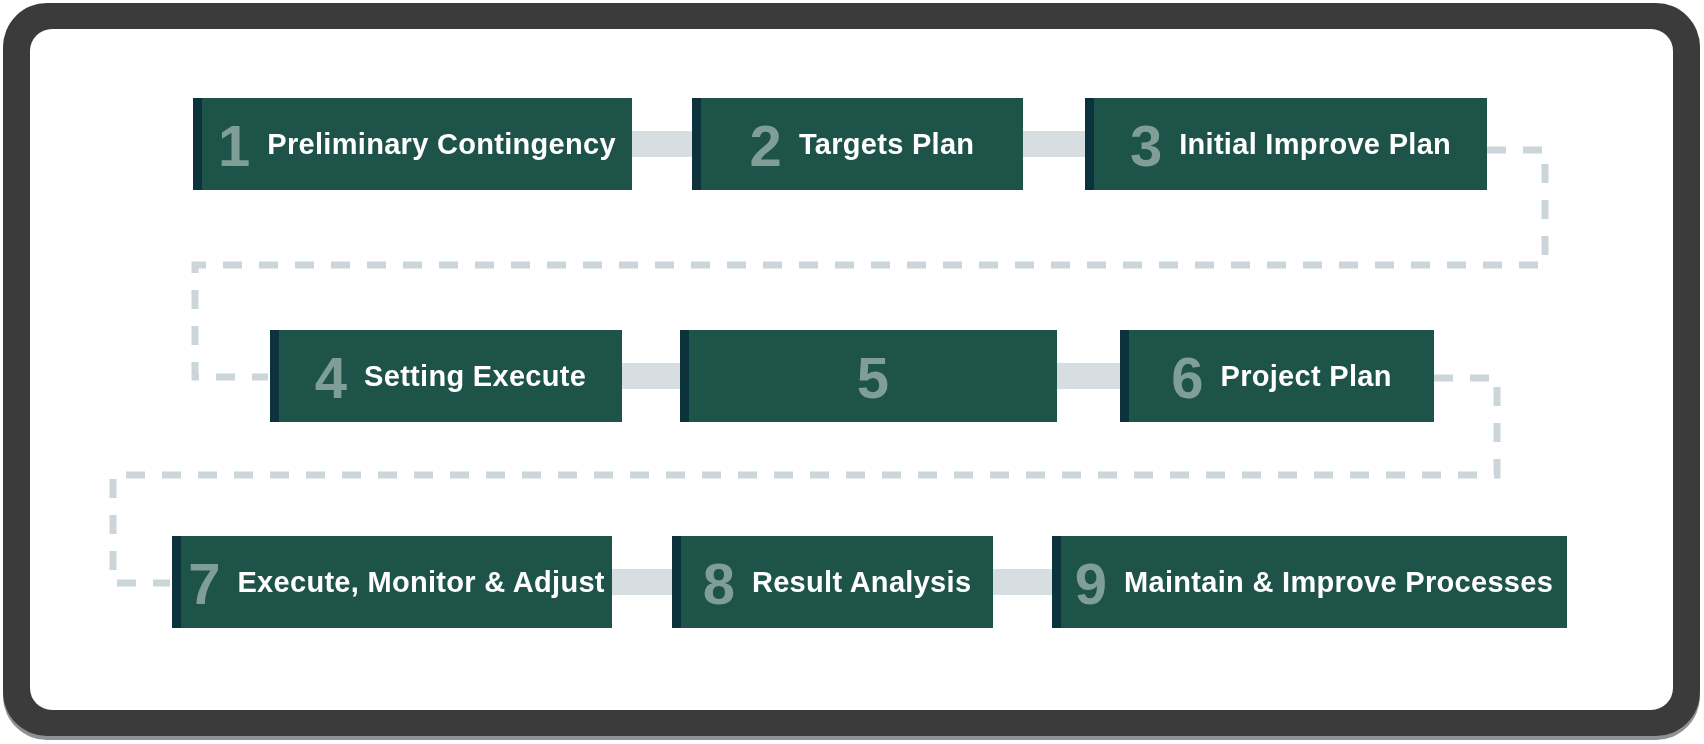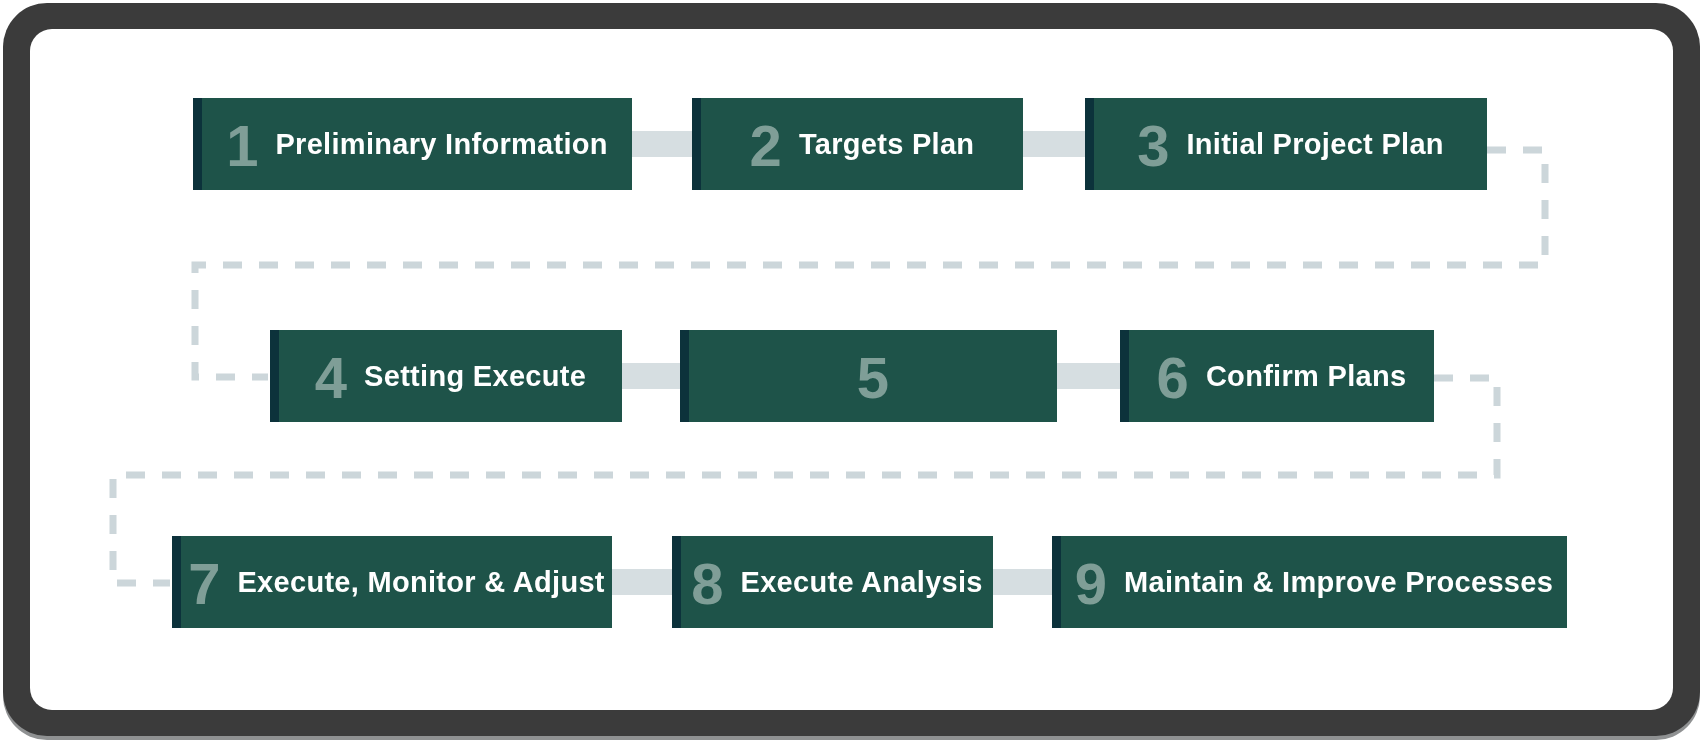--- a/index.html
+++ b/index.html
@@ -89,50 +89,50 @@
     <div class="connector" style="left:1023px; top:131px; width:62px;"></div>
 
     <div class="connector" style="left:622px; top:363px; width:58px;"></div>
     <div class="connector" style="left:1057px; top:363px; width:63px;"></div>
 
     <div class="connector" style="left:612px; top:569px; width:60px;"></div>
     <div class="connector" style="left:993px; top:569px; width:59px;"></div>
 
     <div class="step-box" style="left:193px; top:98px; width:439px;">
       <span class="step-number">1</span>
-      <span class="step-label">Preliminary Information</span>
+      <span class="step-label">Preliminary Contingency</span>
     </div>
     <div class="step-box" style="left:692px; top:98px; width:331px;">
       <span class="step-number">2</span>
       <span class="step-label">Targets Plan</span>
     </div>
     <div class="step-box" style="left:1085px; top:98px; width:402px;">
       <span class="step-number">3</span>
-      <span class="step-label">Initial Project Plan</span>
+      <span class="step-label">Initial Improve Plan</span>
     </div>
 
     <div class="step-box" style="left:270px; top:330px; width:352px;">
       <span class="step-number">4</span>
       <span class="step-label">Setting Execute</span>
     </div>
     <div class="step-box" style="left:680px; top:330px; width:377px;">
       <span class="step-number">5</span>
     </div>
     <div class="step-box" style="left:1120px; top:330px; width:314px;">
       <span class="step-number">6</span>
-      <span class="step-label">Confirm Plans</span>
+      <span class="step-label">Project Plan</span>
     </div>
 
     <div class="step-box" style="left:172px; top:536px; width:440px;">
       <span class="step-number">7</span>
       <span class="step-label">Execute, Monitor &amp; Adjust</span>
     </div>
     <div class="step-box" style="left:672px; top:536px; width:321px;">
       <span class="step-number">8</span>
-      <span class="step-label">Execute Analysis</span>
+      <span class="step-label">Result Analysis</span>
     </div>
     <div class="step-box" style="left:1052px; top:536px; width:515px;">
       <span class="step-number">9</span>
       <span class="step-label">Maintain &amp; Improve Processes</span>
     </div>
 
   </div>
 </div>
 
 </body></html>

